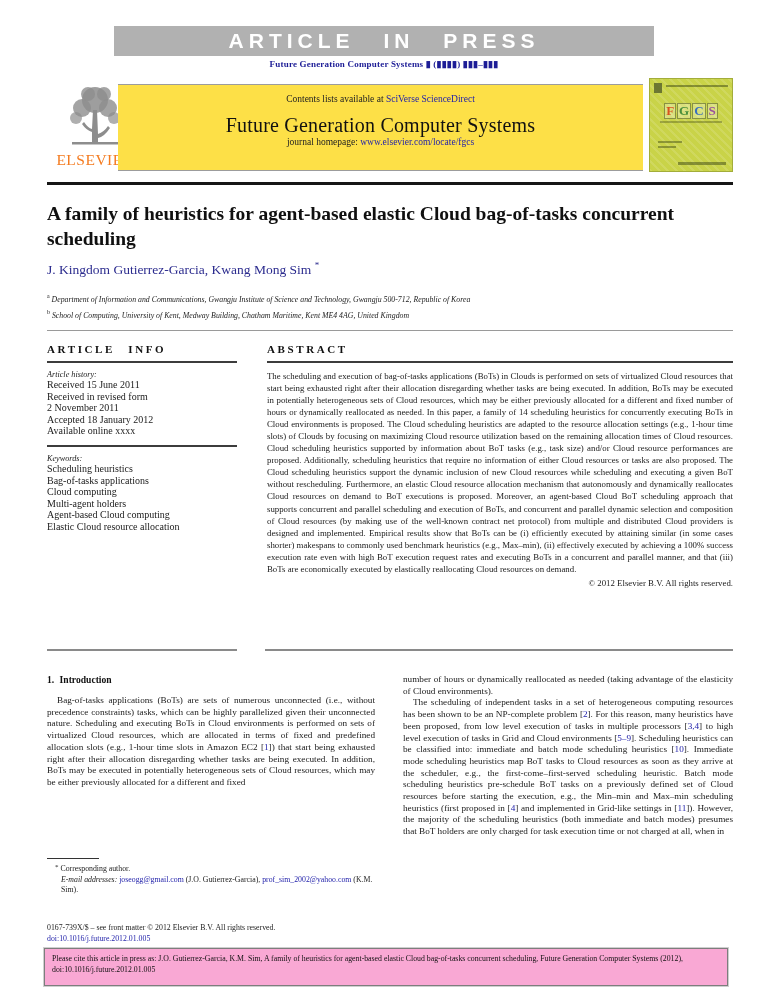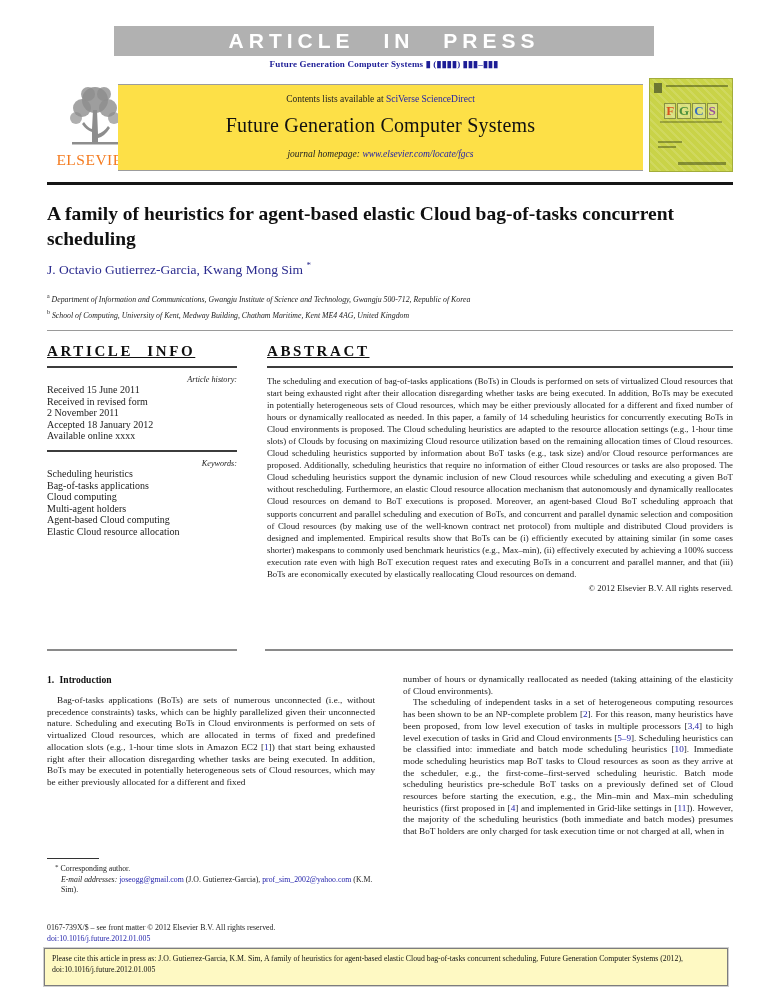--- a/index.html
+++ b/index.html
@@ -21,21 +21,21 @@
     color:#1c1c96; font-size:9px; font-weight:bold; letter-spacing:.2px;
   }
   
   .header-box {
     position:absolute; top:84px; left:118px; width:525px; height:87px;
     background:#fde047; border-top:1px solid #9c9c9c; border-bottom:1px solid #9c9c9c;
     text-align:center;
   }
   .contents-line { margin-top:9px; font-size:9.5px; color:#222; }
   .journal-title { margin-top:10px; font-size:20px; color:#111; letter-spacing:.2px; }
-  .homepage-line { margin-top:12px; font-size:9.5px; color:#222;font-style:italic; }
+  .homepage-line { font-size:9.5px; color:#222; }
   .link { color:#2222aa; }
   .elsevier {
     position:absolute; top:82px; left:49px; width:92px; height:90px; text-align:center;
   }
   .elsevier-tree { display:block; margin:0 auto; }
   .elsevier-word {
     font-family:"Liberation Serif", serif; font-size:15.5px; color:#f47b20;
     letter-spacing:.5px; margin-top:1px;
   }
   .cover {
@@ -56,23 +56,23 @@
   .title { position:absolute; top:201px; left:47px; width:660px; font-size:19.5px; font-weight:700; line-height:25px; color:#101010; }
   .authors { position:absolute; top:260px; left:47px; width:660px; font-size:13.5px; color:#2b2b8e; }
   .authors sup { font-size:9px; }
   .affils { position:absolute; top:290px; left:47px; width:680px; font-size:7.8px; font-style:italic; line-height:12px; color:#222; }
   .affils sup { font-size:6px; font-style:normal; }
   .thin-rule { position:absolute; top:330px; left:47px; width:686px; height:1px; background:#9a9a9a; }
   
   .info-abs { position:absolute; top:343px; left:47px; width:686px; display:flex; }
   .info-col { width:190px; flex:none; }
   .abs-col { width:466px; margin-left:30px; flex:none; }
-  .sec-head { font-size:15px; font-weight:bold; letter-spacing:2.6px; word-spacing:8px; color:#111;text-decoration:underline; }
+  .sec-head { font-size:11px; font-weight:bold; letter-spacing:2.6px; word-spacing:8px; color:#111; }
   .head-rule { height:2px; background:#3c3c3c; margin-top:6px; }
-  .info-label { font-style:italic; font-size:8.2px; margin-top:7px; color:#222;text-align:right; }
+  .info-label { font-style:italic; font-size:8.2px; margin-top:7px; color:#222; }
   .info-list { font-size:10px; line-height:11.6px; color:#1a1a1a; }
   .mid-rule { height:2px; background:#3c3c3c; margin-top:8px; }
   .abs-text { margin-top:7px; font-size:8.8px; line-height:12.05px; text-align:justify; color:#1a1a1a; }
   .abs-copy { margin-top:3px; text-align:right; font-size:8.8px; }
   .bot-rule-left { position:absolute; top:649px; left:47px; width:190px; height:2px; background:#8a8a8a; }
   .bot-rule-right { position:absolute; top:649px; left:265px; width:468px; height:2px; background:#8a8a8a; }
   
   .body-sec { position:absolute; top:674px; left:47px; width:686px; height:276px; display:flex; }
   .col-left { position:relative; width:328px; flex:none; }
   .col-right { width:330px; margin-left:28px; flex:none; }
@@ -85,21 +85,21 @@
   .fn-rule { width:52px; height:1px; background:#333; margin-bottom:3px; }
   .fn-line1 { padding-left:8px; }
   .fn-star { font-size:7px; vertical-align:2px; }
   .fn-emails { padding-left:14px; }
   .imprint { position:absolute; bottom:6px; left:0; width:100%; font-size:7.8px; line-height:10.5px; }
   .imprint .doi { color:#2222aa; }
   .it { font-style:italic; }
   
   .cite-box {
     position:absolute; top:948px; left:44px; width:684px; height:38px;
-    background:#fef9c3; border:1px solid #7d7d7d; outline:1px solid #cfcfcf;
+    background:#f9a8d4; border:1px solid #7d7d7d; outline:1px solid #cfcfcf;
     padding:4px 7px; font-size:7.8px; line-height:11px; color:#111;
   }
 </style>
 </head>
 <body>
 
 <div class="page">
 
   <div class="banner">ARTICLE IN PRESS</div>
 
@@ -137,21 +137,21 @@
     <div class="cover-subline"></div>
     <div class="cover-midline1"></div>
     <div class="cover-midline2"></div>
     <div class="cover-botline"></div>
   </div>
 
   <div class="black-rule"></div>
 
   <div class="title">A family of heuristics for agent-based elastic Cloud bag-of-tasks concurrent scheduling</div>
 
-  <div class="authors"><span>J. Octavio Gutierrez-Garcia, Kwang Mong Sim</span>&nbsp;<sup>*</sup></div>
+  <div class="authors"><span>J. Kingdom Gutierrez-Garcia, Kwang Mong Sim</span>&nbsp;<sup>*</sup></div>
 
   <div class="affils">
     <div><sup>a</sup><span> Department of Information and Communications, Gwangju Institute of Science and Technology, Gwangju 500-712, Republic of Korea</span></div>
     <div><sup>b</sup><span> School of Computing, University of Kent, Medway Building, Chatham Maritime, Kent ME4 4AG, United Kingdom</span></div>
   </div>
 
   <div class="thin-rule"></div>
 
   <div class="info-abs">
     <div class="info-col">
@@ -194,20 +194,20 @@
         <div class="fn-rule"></div>
         <div class="fn-line1"><span class="fn-star">*</span> <span>Corresponding author.</span></div>
         <div class="fn-emails"><span class="it">E-mail addresses:</span><span> </span><span class="link">joseogg@gmail.com</span><span> (J.O. Gutierrez-Garcia), </span><span class="link">prof_sim_2002@yahoo.com</span><span> (K.M. Sim).</span></div>
       </div>
       <div class="imprint">
         <div>0167-739X/$ – see front matter © 2012 Elsevier B.V. All rights reserved.</div>
         <div class="doi">doi:10.1016/j.future.2012.01.005</div>
       </div>
     </div>
     <div class="col-right">
-      <div class="para">number of hours or dynamically reallocated as needed (taking attaining of the elasticity of Cloud environments).</div>
+      <div class="para">number of hours or dynamically reallocated as needed (taking advantage of the elasticity of Cloud environments).</div>
       <div class="para indent"><span>The scheduling of independent tasks in a set of heterogeneous computing resources has been shown to be an NP-complete problem [</span><span class="link">2</span><span>]. For this reason, many heuristics have been proposed, from low level execution of tasks in multiple processors [</span><span class="link">3,4</span><span>] to high level execution of tasks in Grid and Cloud environments [</span><span class="link">5–9</span><span>]. Scheduling heuristics can be classified into: immediate and batch mode scheduling heuristics [</span><span class="link">10</span><span>]. Immediate mode scheduling heuristics map BoT tasks to Cloud resources as soon as they arrive at the scheduler, e.g., the first-come–first-served scheduling heuristic. Batch mode scheduling heuristics pre-schedule BoT tasks on a previously defined set of Cloud resources before starting the execution, e.g., the Min–min and Max–min scheduling heuristics (first proposed in [</span><span class="link">4</span><span>] and implemented in Grid-like settings in [</span><span class="link">11</span><span>]). However, the majority of the scheduling heuristics (both immediate and batch modes) presumes that BoT holders are only charged for task execution time or not charged at all, when in</span></div>
     </div>
   </div>
 
   <div class="cite-box">Please cite this article in press as: J.O. Gutierrez-Garcia, K.M. Sim, A family of heuristics for agent-based elastic Cloud bag-of-tasks concurrent scheduling, Future Generation Computer Systems (2012), doi:10.1016/j.future.2012.01.005</div>
 
 </div>
 
 </body></html>

